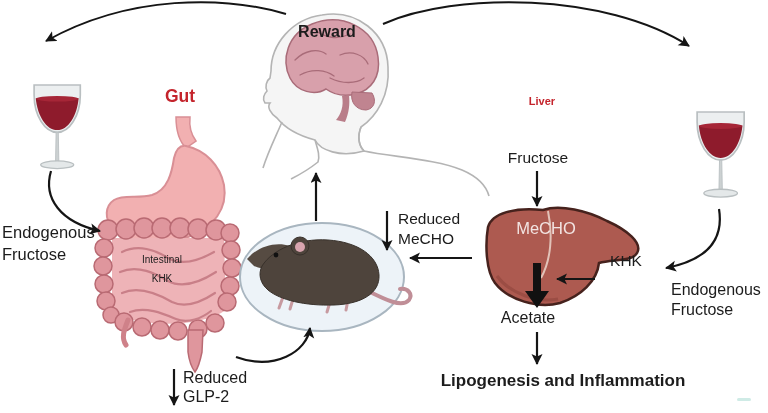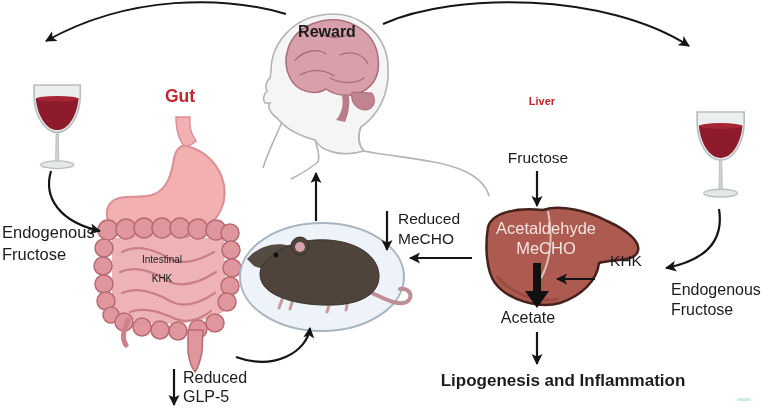--- a/index.html
+++ b/index.html
@@ -160,21 +160,20 @@
 
   <div class="lbl bold center" style="left:292px;top:22px;width:70px;font-size:16px;">Reward</div>
 
   <div class="lbl red center" style="left:150px;top:87px;width:60px;font-size:17.5px;">Gut</div>
 
   <div class="lbl red center" style="left:512px;top:92px;width:60px;font-size:11px;">Liver</div>
 
   <div class="lbl center" style="left:503px;top:148px;width:70px;">Fructose</div>
 
   <div class="lbl white-lbl center" style="left:487px;top:219px;width:118px;font-size:16.5px;line-height:19.5px;">
-    <span>Acetaldehyde</span>
     <span>MeCHO</span>
   </div>
 
   <div class="lbl center" style="left:589px;top:252px;width:74px;line-height:18px;">
     <span>KHK</span>
   </div>
 
   <div class="lbl" style="left:671px;top:280px;font-size:16px;line-height:19.5px;">
     <span>Endogenous</span>
     <span>Fructose</span>
@@ -190,20 +189,20 @@
     <span>KHK</span>
   </div>
 
   <div class="lbl" style="left:398px;top:209px;line-height:19.5px;">
     <span>Reduced</span>
     <span>MeCHO</span>
   </div>
 
   <div class="lbl" style="left:183px;top:369px;font-size:16px;line-height:18.5px;">
     <span>Reduced</span>
-    <span>GLP-5</span>
+    <span>GLP-2</span>
   </div>
 
   <div class="lbl bold center" style="left:428px;top:371px;width:270px;font-size:17px;">Lipogenesis and Inflammation</div>
 
   <div class="lbl center" style="left:485px;top:308px;width:86px;font-size:16px;">Acetate</div>
 
 </div>
 
 </body></html>

